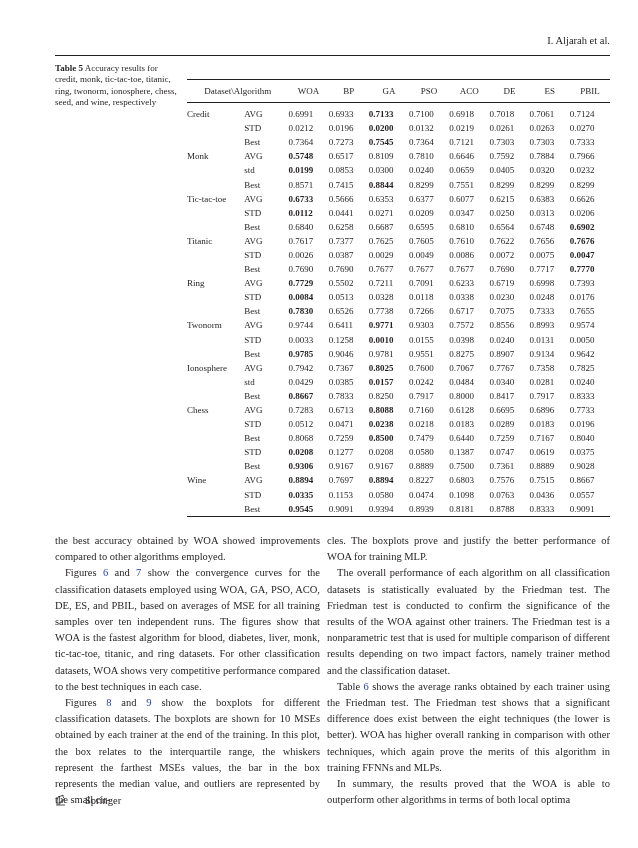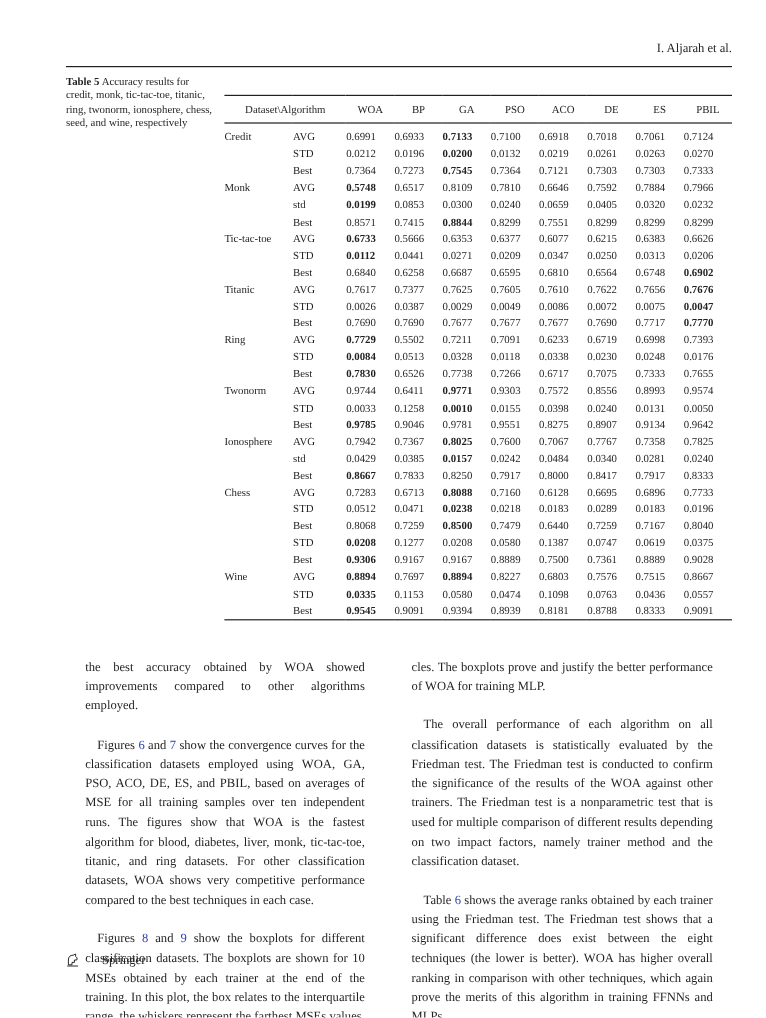--- a/index.html
+++ b/index.html
@@ -13,21 +13,21 @@
   table.results thead tr { border-top: 1.2px solid #231f20; border-bottom: 0.8px solid #231f20; }
   table.results tbody tr:last-child { border-bottom: 0.8px solid #231f20; }
   table.results th { font-weight: normal; text-align: center; height: 22px; padding: 0; }
   table.results td { height: 14.1px; padding: 0; white-space: nowrap; }
   table.results tbody tr:first-child td { padding-top: 4px; margin-left: 38px; }
   td.ds { width: 57px; }
   td.st { width: 44px; }
   td.v, th.v { width: 40px; }
   td.v.bold { font-weight: bold; }
   .col { position: absolute; top: 533px; width: 265px; font-size: 10.5px; line-height: 16.2px; text-align: justify; }
-  .col p { margin: 16px; }
+  .col p { margin: 0; }
   .col p.indent { text-indent: 10px; }
   .col-left { left: 55px; }
   .col-right { left: 327px; width: 283px; }
   .ref { color: #2a3fa8; }
   .footer { position: absolute; top: 794px; left: 55px; font-size: 10.5px; display: flex; align-items: center; gap: 19px; }
   .springer-icon { width: 11px; height: 12px; }
 </style>
 </head>
 <body>
 

